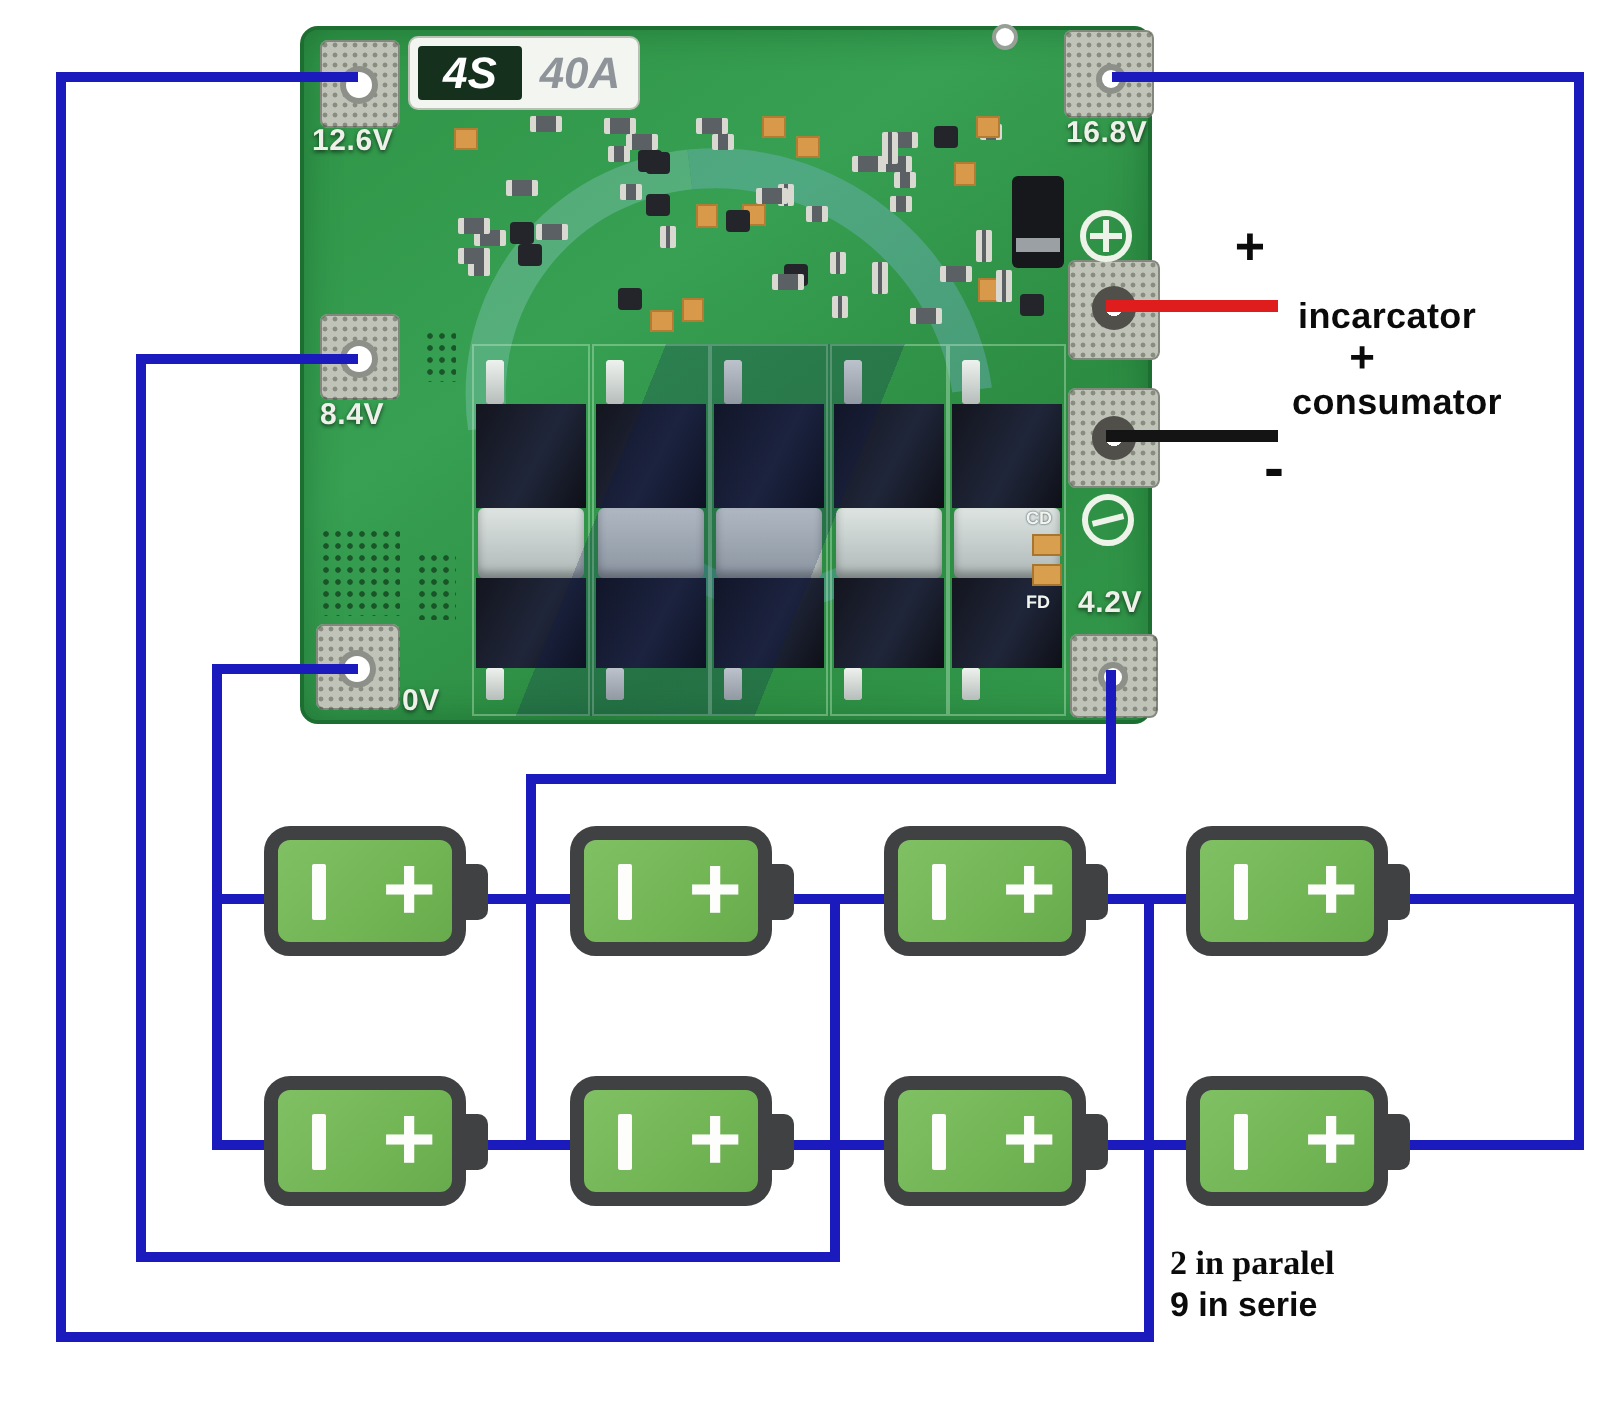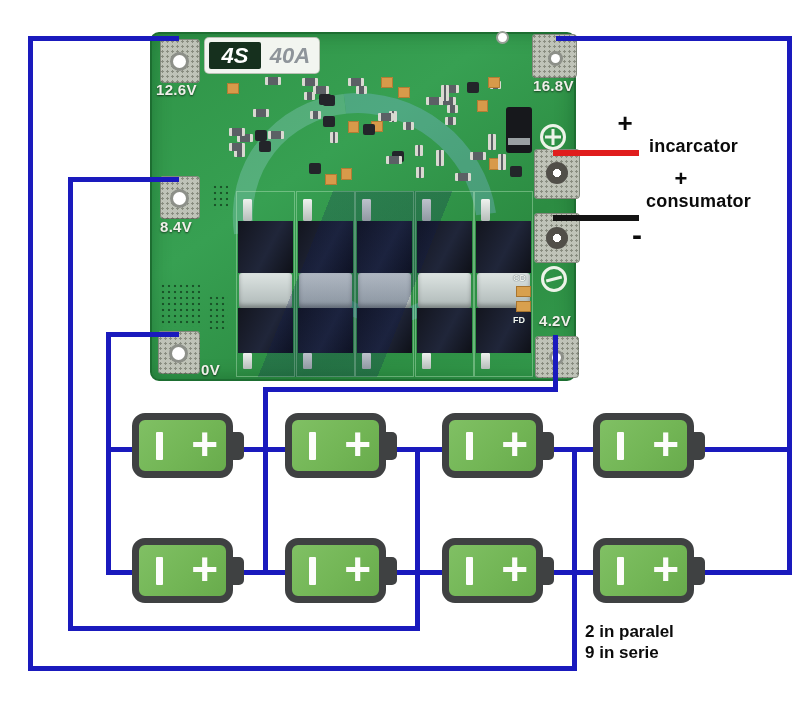--- a/index.html
+++ b/index.html
@@ -6,21 +6,21 @@
   .canvas{position:relative;width:809px;height:711px;background:#fff;overflow:hidden;
           font-family:"Liberation Sans",sans-serif;}
   
   .w{position:absolute;background:#1a1abd;z-index:5;}
   .wr{position:absolute;background:#e01d1d;z-index:5;}
   .wk{position:absolute;background:#141414;z-index:5;}
   
   .board{position:absolute;left:150px;top:13px;width:426px;height:349px;z-index:1;
          background:linear-gradient(145deg,#2f9447 0%,#37a052 38%,#2c8c42 70%,#339a4c 100%);
          border:2px solid #1d6e31;border-radius:9px;box-sizing:border-box;
-         box-shadow:inset 0 0 18px rgba(0,60,20,.35);margin-top:19px;}
+         box-shadow:inset 0 0 18px rgba(0,60,20,.35);}
   .board *{position:absolute;box-sizing:border-box;}
   .swirl{left:78px;top:62px;width:270px;height:255px;border-radius:50%;z-index:2;
          border:20px solid transparent;border-top-color:rgba(135,190,238,.30);
          border-left-color:rgba(175,220,245,.26);transform:rotate(38deg);}
   .swirl2{left:150px;top:120px;width:170px;height:170px;border-radius:50%;z-index:2;
          border:14px solid transparent;border-bottom-color:rgba(120,180,235,.28);
          transform:rotate(15deg);}
   .badge{left:53px;top:4px;width:114px;height:35px;background:#f2f5f0;border-radius:4px;
          display:flex;align-items:center;z-index:4;box-shadow:0 0 0 1px #b9c0b4;}
   .badge-model{position:static;width:52px;height:27px;margin-left:4px;background:#16301e;color:#fff;
@@ -341,20 +341,20 @@
   </div>
   <div class="batt" style="left:593px;top:538px;">
     <div class="batt-body">
       <div class="batt-minus"></div>
       <div class="batt-plus">+</div>
     </div>
       <div class="batt-nub"></div>
   </div>
 
   <div class="ann sign" style="left:610px;top:108px;">+</div>
-  <div class="ann lbl" style="left:649px;top:136px;">incarcator</div>
+  <div class="ann lbl" style="left:649px;top:148px;">incarcator</div>
   <div class="ann sign" style="left:666px;top:166px;font-size:22px;">+</div>
   <div class="ann lbl" style="left:646px;top:191px;">consumator</div>
   <div class="ann sign" style="left:622px;top:218px;font-size:30px;">-</div>
-  <div class="ann" style="left:585px;top:622px;font-size:17px;">2 in paralel</div>
+  <div class="ann" style="left:585px;top:622px;font-size:17px;font-family:Liberation Serif, serif;">2 in paralel</div>
   <div class="ann" style="left:585px;top:643px;font-size:17px;">9 in serie</div>
 
 </div>
 
 </body></html>

